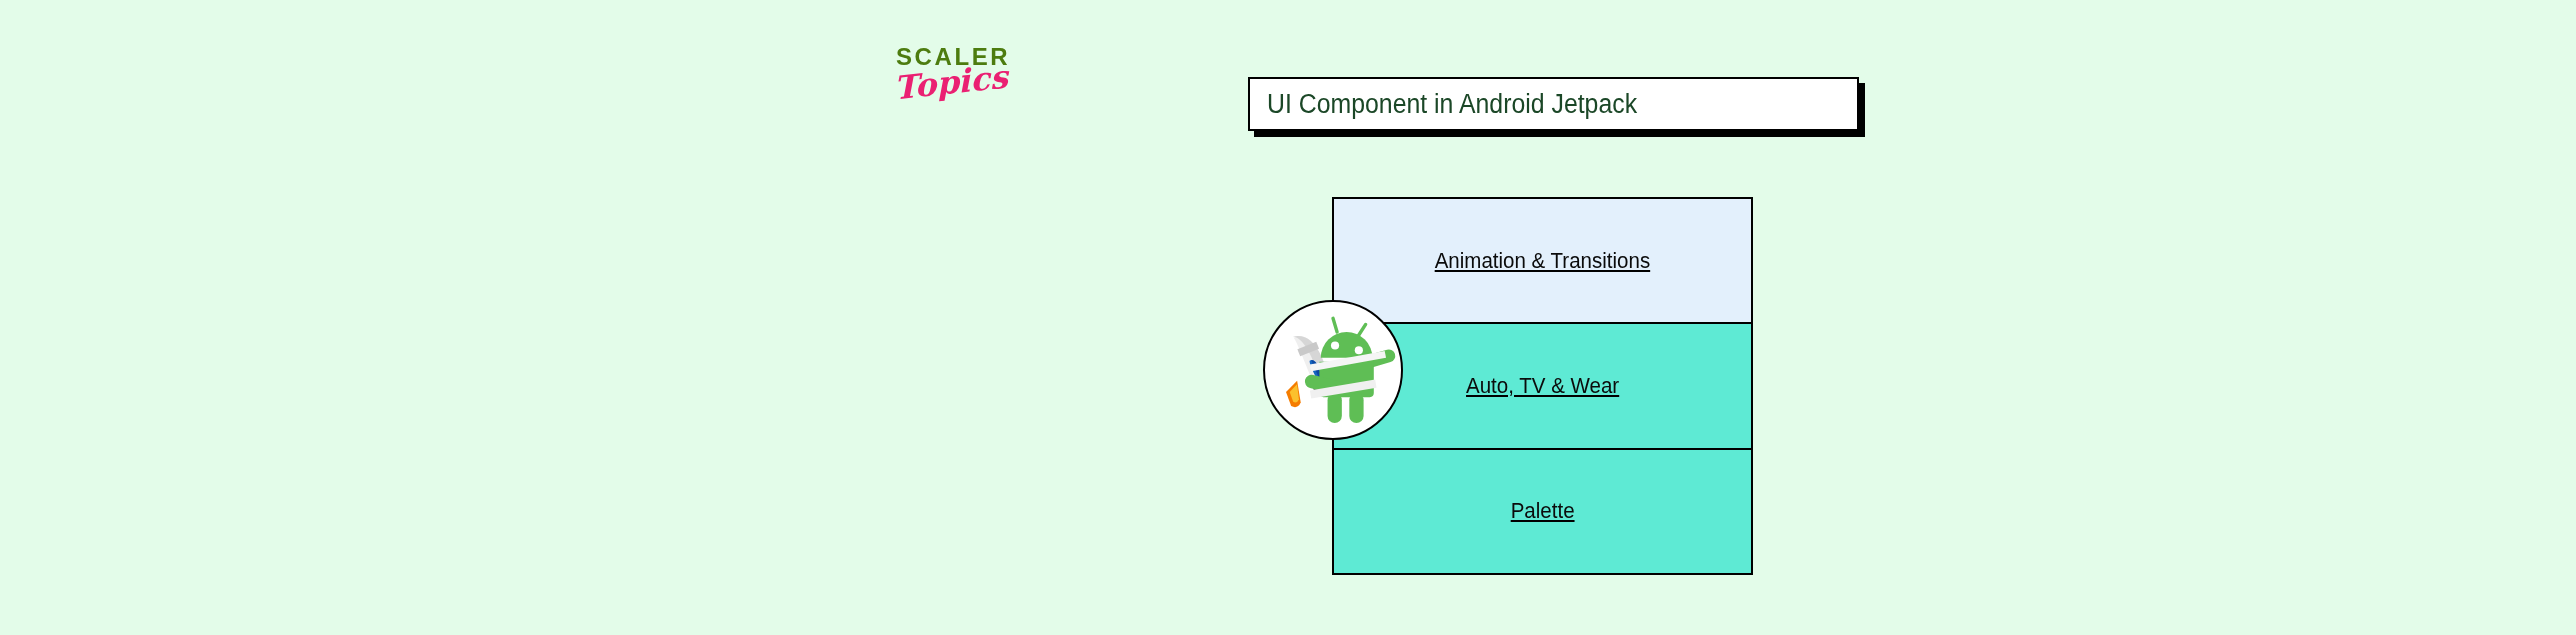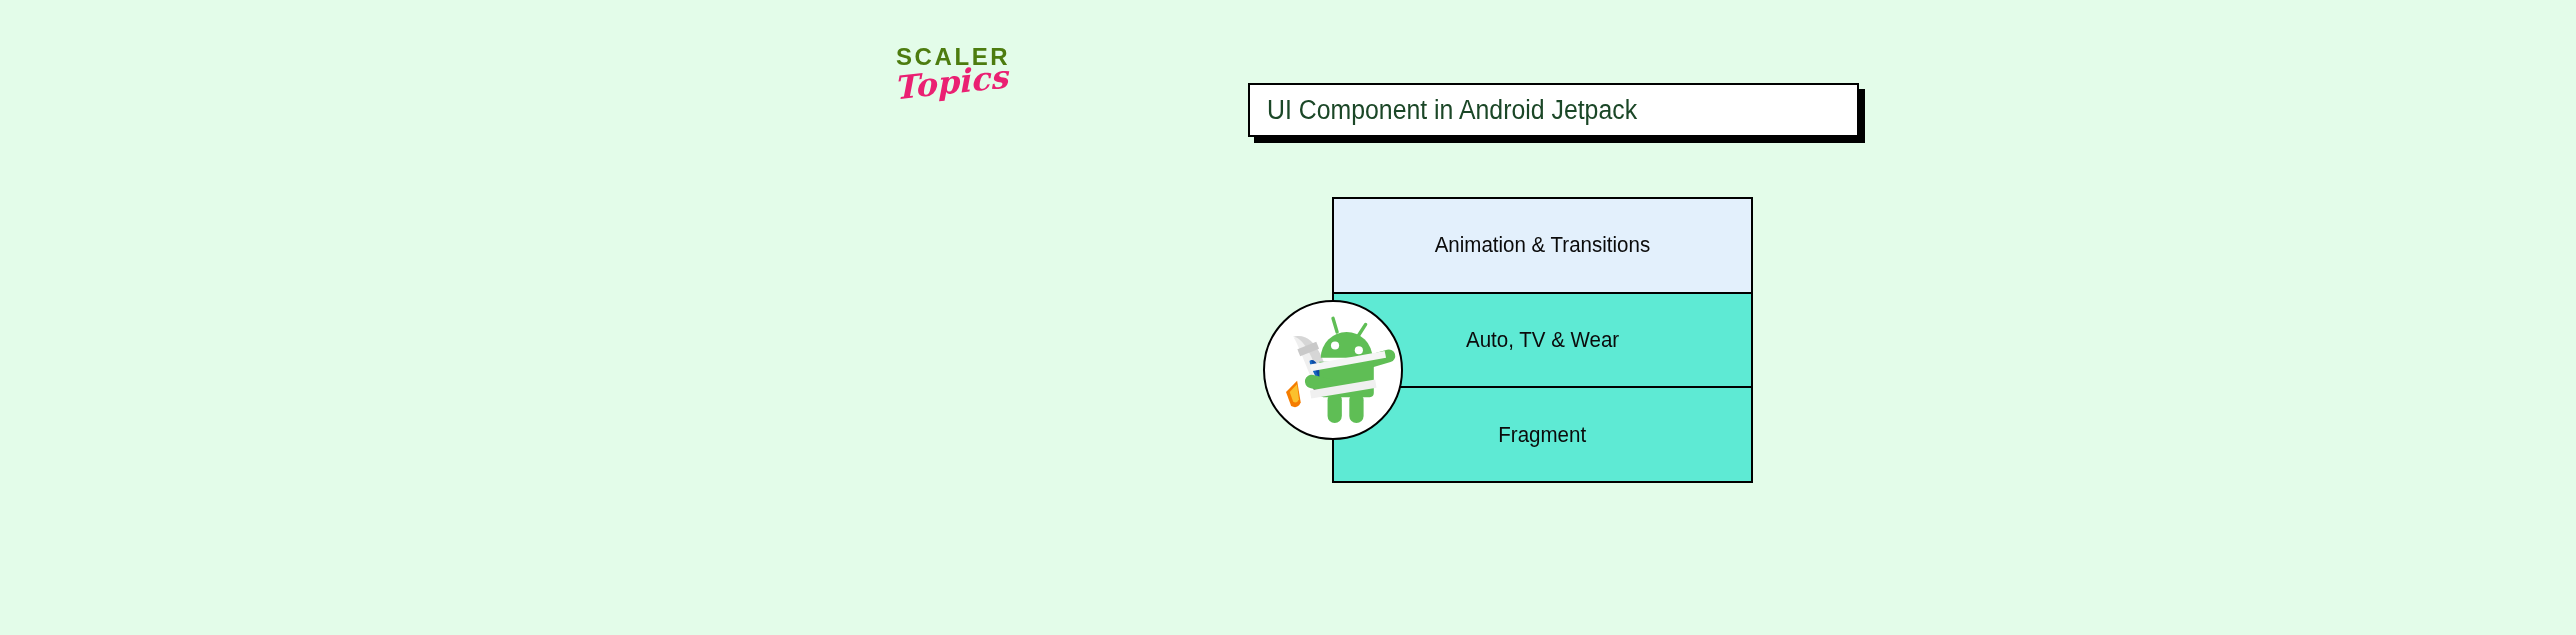--- a/index.html
+++ b/index.html
@@ -43,21 +43,21 @@
     margin-left: 1px;
     transform: rotate(-6deg) skewX(-6deg);
     transform-origin: left top;
     white-space: nowrap;
   }
 
   
   #title-card-wrap {
     position: absolute;
     left: 1248px;
-    top: 83px;
+    top: 77px;
     width: 611px;
     height: 54px;
   }
   #title-card-shadow {
     position: absolute;
     left: 5.7px;
     top: 5.7px;
     width: 100%;
     height: 100%;
     background: #000000;
@@ -84,25 +84,26 @@
     transform-origin: left center;
     white-space: nowrap;
   }
 
   
   #component-list {
     position: absolute;
     left: 1332px;
     top: 197px;
     width: 421px;
-    height: 286px;
+    height: 378px;
     border: 2.1px solid #000000;
     box-sizing: border-box;
     display: flex;
     flex-direction: column;
+    text-decoration: underline;
   }
   .list-row {
     flex: 1 1 0;
     display: flex;
     align-items: center;
     justify-content: center;
     border-bottom: 2.1px solid #000000;
     box-sizing: border-box;
     position: relative;
   }
@@ -149,21 +150,21 @@
 </div>
 
 <div id="component-list">
   <div class="list-row tone-blue">
     <span class="list-row-label">Animation &amp; Transitions</span>
   </div>
   <div class="list-row tone-pink">
     <span class="list-row-label">Auto, TV &amp; Wear</span>
   </div>
   <div class="list-row tone-pink">
-    <span class="list-row-label">Fragment</span>
+    <span class="list-row-label">Palette</span>
   </div>
 </div>
 
 <div id="jetpack-badge">
   <svg viewBox="0 0 200 200" xmlns="http://www.w3.org/2000/svg">
 
     <path d="M33 128 L54 118 L48 150 Q40 158 33 150 Z" fill="#f57c00" transform="rotate(-20 44 136)"></path>
     <path d="M38 130 L52 123 L47 145 Q42 150 38 145 Z" fill="#fbc02d" transform="rotate(-20 44 136)"></path>
 
     <g transform="rotate(-22 72 90)">

